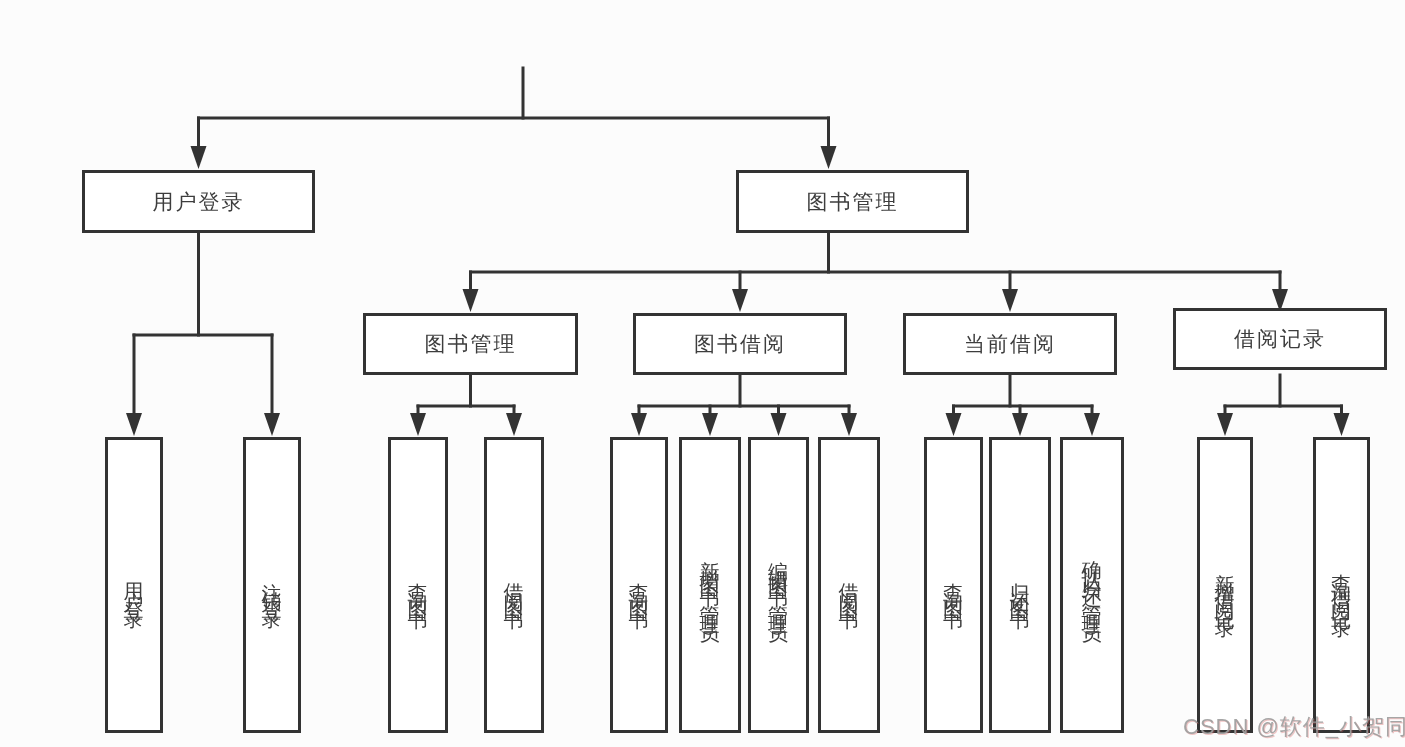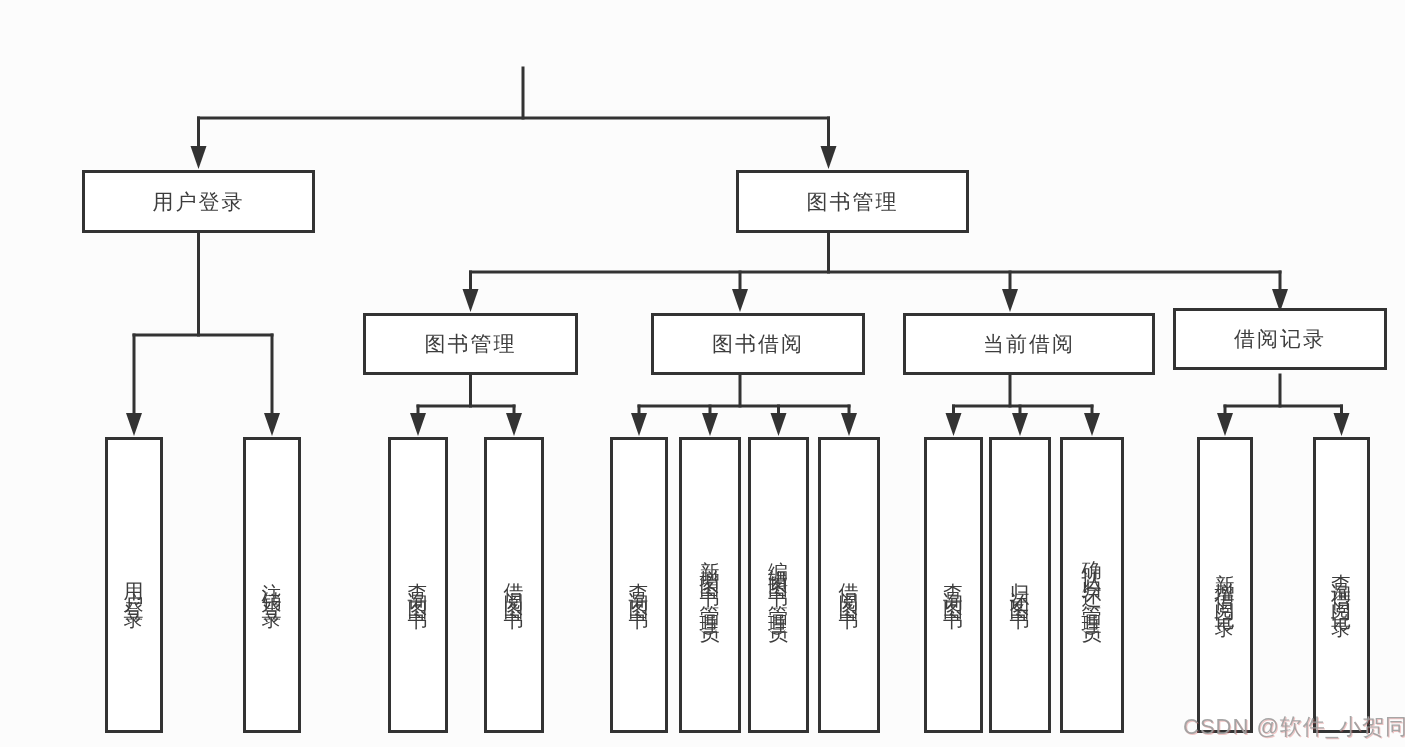--- a/index.html
+++ b/index.html
@@ -117,24 +117,24 @@
   <div id="watermark">CSDN @软件_小贺同学</div>
     <div class="node h" style="left: 82px; top: 170px; width: 233px; height: 63px;">
       <span>用户登录</span>
     </div>
     <div class="node h" style="left: 736px; top: 170px; width: 233px; height: 63px;">
       <span>图书管理</span>
     </div>
     <div class="node h" style="left: 363px; top: 313px; width: 215px; height: 62px;">
       <span>图书管理</span>
     </div>
-    <div class="node h" style="left: 651px; top: 313px; width: 214px; height: 62px;">
+    <div class="node h" style="left: 633px; top: 313px; width: 214px; height: 62px;">
       <span>图书借阅</span>
     </div>
-    <div class="node h" style="left: 903px; top: 313px; width: 252px; height: 62px;">
+    <div class="node h" style="left: 903px; top: 313px; width: 214px; height: 62px;">
       <span>当前借阅</span>
     </div>
     <div class="node h" style="left: 1173px; top: 308px; width: 214px; height: 62px;">
       <span>借阅记录</span>
     </div>
     <div class="node v" style="left: 105px; top: 437px; width: 58px; height: 296px;">
       <span>用户登录</span>
     </div>
     <div class="node v" style="left: 243px; top: 437px; width: 58px; height: 296px;">
       <span>注销登录</span>

